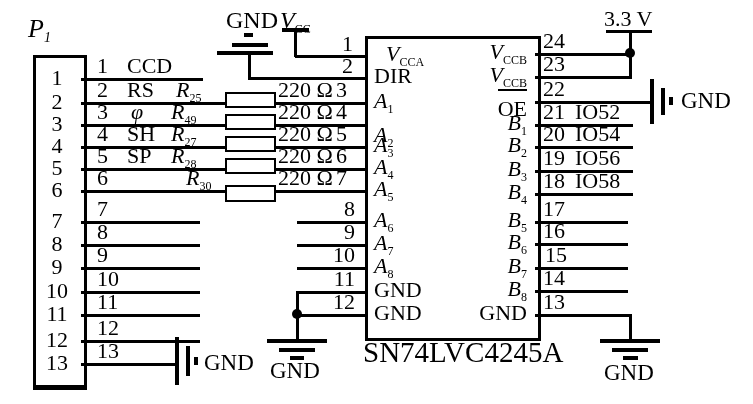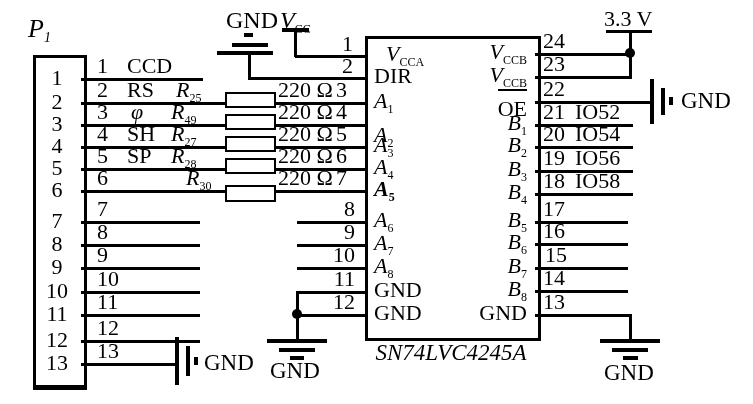--- a/index.html
+++ b/index.html
@@ -29,21 +29,21 @@
 
 <div id="canvas">
 
 
   <div class="box" style="left:33px;top:55px;width:48px;height:327px;border-bottom-width:5px;"></div>
   <div class="lbl big it" style="left:28px;top:16px;">
     <span>P</span><span class="subm">1</span>
   </div>
 
   <div class="box" style="left:365px;top:36px;width:170px;height:299px;"></div>
-  <div class="lbl ctr" style="left:363px;top:340px;width:176px;font-size:23px;line-height:25px;font-style:italic;">SN74LVC4245A</div>
+  <div class="lbl ctr" style="left:363px;top:340px;width:176px;font-size:29px;line-height:25px;">SN74LVC4245A</div>
 
   <div class="lbl" style="left:226px;top:8px;font-size:24px;line-height:24px;">GND</div>
   <div class="bar" style="left:244px;top:33px;width:9px;height:3.5px;"></div>
   <div class="bar" style="left:232px;top:43px;width:36px;height:4px;"></div>
   <div class="bar" style="left:217px;top:51px;width:56px;height:4px;"></div>
   <div class="vwire" style="left:248px;top:55px;width:2.5px;height:24px;"></div>
 
   <div class="lbl" style="left:280px;top:8px;font-size:24px;line-height:24px;">
     <span class="it">V</span><span class="sub">CC</span>
   </div>
@@ -146,21 +146,21 @@
       <div class="lbl" style="left: 374px; top: 43px; margin-left: 12px;"><span class="it">V</span><span class="sub">CCA</span></div>
       <div class="wire" style="left: 295px; top: 55px; width: 70px; height: 2.5px;"></div>
       <div class="lbl" style="left: 342px; top: 33px;">1</div>
       <div class="lbl" style="left: 374px; top: 65px;"><span>DIR</span></div>
       <div class="wire" style="left: 248px; top: 77px; width: 117px; height: 2.5px;"></div>
       <div class="lbl" style="left: 342px; top: 55px;">2</div>
       <div class="lbl" style="left: 374px; top: 90px;"><span class="it">A</span><span class="sub">1</span></div>
       <div class="lbl" style="left: 374px; top: 112px; margin-top: 12px;"><span class="it">A</span><span class="sub">2</span></div>
       <div class="lbl" style="left: 374px; top: 134px;"><span class="it">A</span><span class="sub">3</span></div>
       <div class="lbl" style="left: 374px; top: 156px;"><span class="it">A</span><span class="sub">4</span></div>
-      <div class="lbl" style="left: 374px; top: 178px; font-weight: bold;"><span class="it">A</span><span class="sub">5</span></div>
+      <div class="lbl" style="left: 374px; top: 178px;"><span class="it">A</span><span class="sub">5</span></div>
       <div class="lbl" style="left: 374px; top: 209px;"><span class="it">A</span><span class="sub">6</span></div>
       <div class="wire" style="left: 297px; top: 221px; width: 68px; height: 2.5px;"></div>
       <div class="lbl rgt" style="left: 300px; top: 198px; width: 55px;">8</div>
       <div class="lbl" style="left: 374px; top: 232px;"><span class="it">A</span><span class="sub">7</span></div>
       <div class="wire" style="left: 297px; top: 244px; width: 68px; height: 2.5px;"></div>
       <div class="lbl rgt" style="left: 300px; top: 221px; width: 55px;">9</div>
       <div class="lbl" style="left: 374px; top: 255px;"><span class="it">A</span><span class="sub">8</span></div>
       <div class="wire" style="left: 297px; top: 267px; width: 68px; height: 2.5px;"></div>
       <div class="lbl rgt" style="left: 300px; top: 244px; width: 55px;">10</div>
       <div class="lbl" style="left: 374px; top: 279px;"><span>GND</span></div>

